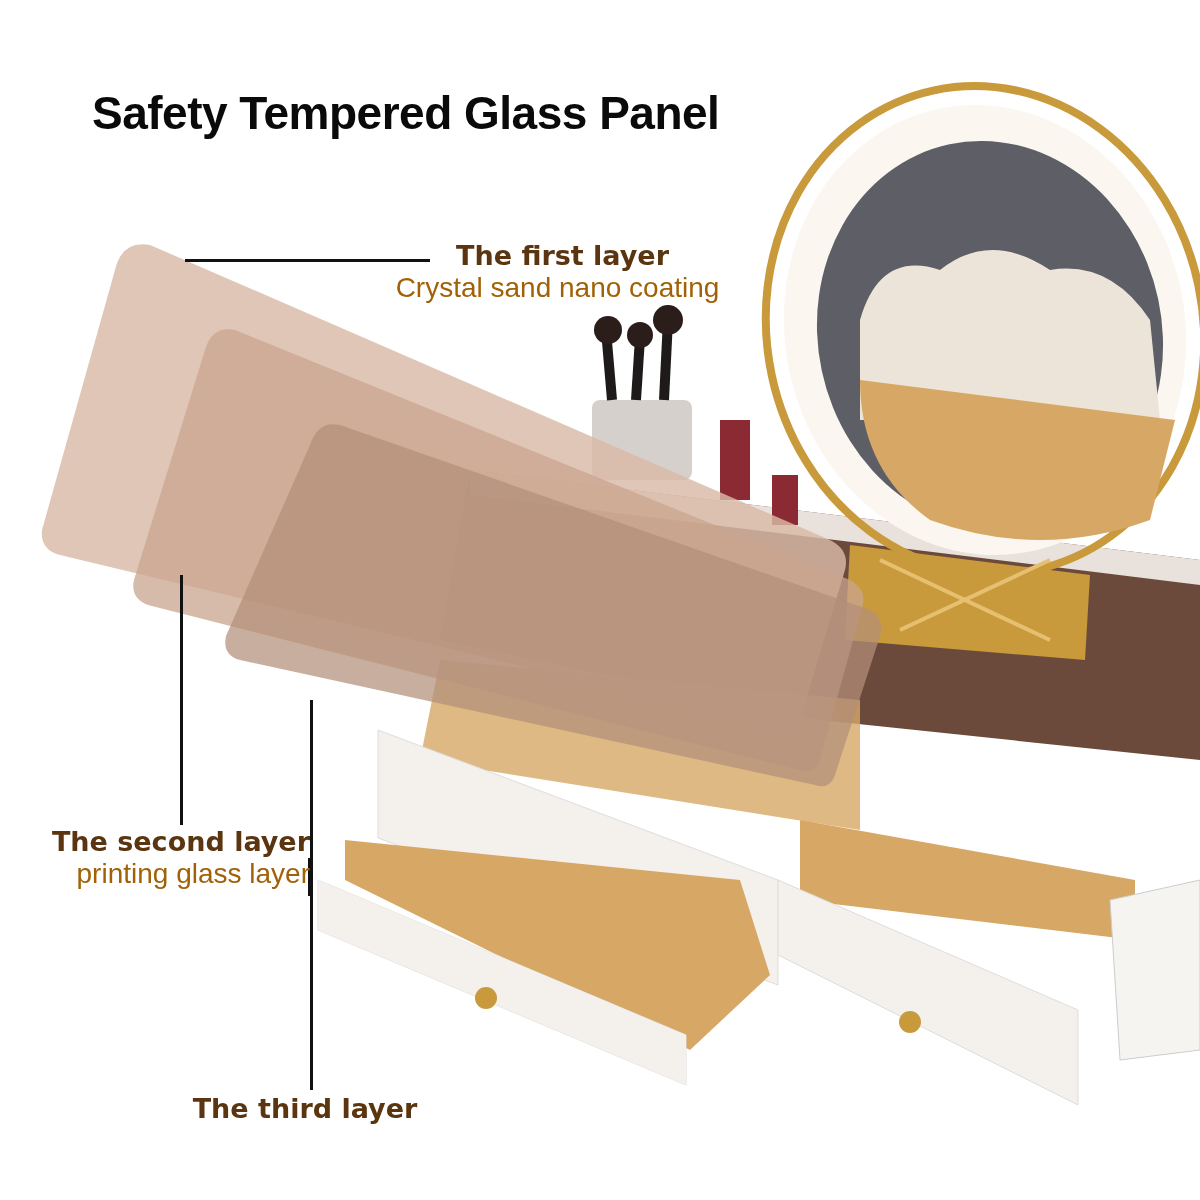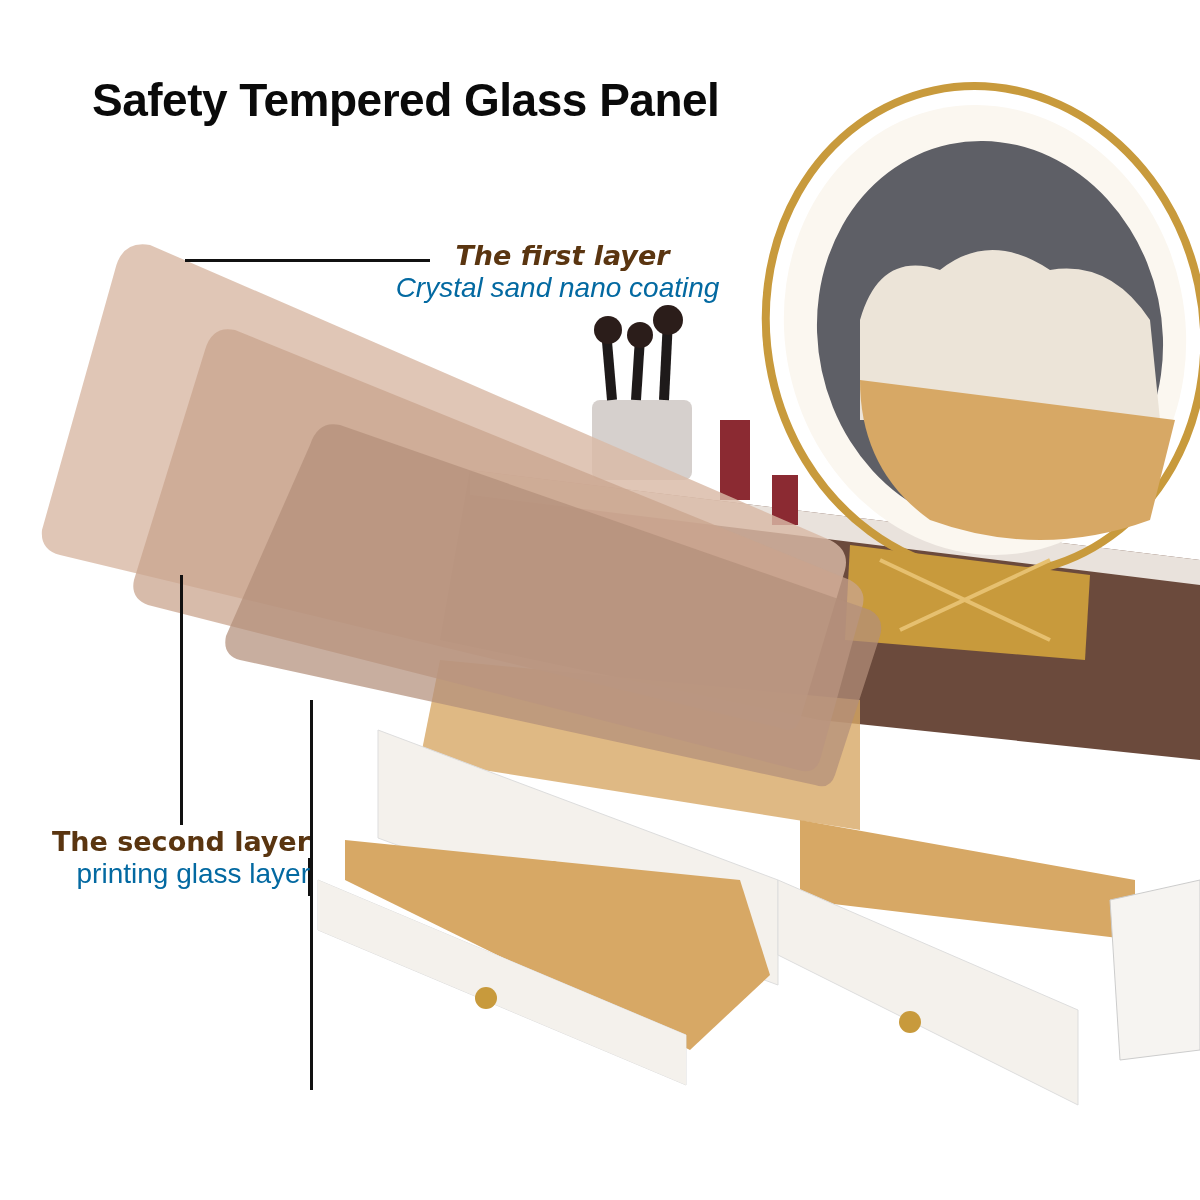--- a/index.html
+++ b/index.html
@@ -1,22 +1,22 @@
 <!DOCTYPE html>
 <html><head>
 <meta charset="utf-8">
 <style>
   html, body { margin:0; padding:0; background:#ffffff; }
   body { width:1200px; height:1200px; position:relative; overflow:hidden;
          font-family:"Liberation Sans", sans-serif; }
-  .title { position:absolute; left:92px; top:73px; font-size:46px; font-weight:700;
+  .title { position:absolute; left:92px; top:86px; font-size:46px; font-weight:700;
            color:#0a0a0a; letter-spacing:-0.5px; white-space:nowrap; }
   .lbl { position:absolute; text-align:center; white-space:nowrap; }
   .lbl .h { font-family:"DejaVu Sans", sans-serif; font-weight:700; font-size:27px; color:#5a3510; line-height:32px; }
-  .lbl .s { font-size:28px; color:#0369a1; line-height:32px; }
+  .lbl .s { font-size:28px; color:#a16207; line-height:32px; }
   .line { position:absolute; background:#111; }
   svg.art { position:absolute; left:0; top:0; }
 </style>
 </head>
 <body>
 
 <svg class="art" width="1200" height="1200" viewBox="0 0 1200 1200">
 
   <polygon points="470,470 1200,560 1200,760 820,720 440,640" fill="#6b4a3c"></polygon>
   <polygon points="470,470 1200,560 1200,585 470,495" fill="#e9e2dc"></polygon>
@@ -75,27 +75,28 @@
     <path d="M235,330 L850,580 Q868,590 862,608 L820,760 Q815,775 798,770 L148,605 Q130,598 134,580 L205,350 Q212,325 235,330 Z" fill="#c9a48e" opacity="0.75"></path>
   </g>
   <g>
     <path d="M340,425 L870,610 Q885,618 880,636 L835,775 Q830,790 815,785 L240,660 Q222,655 226,636 L310,445 Q318,420 340,425 Z" fill="#b38f7a" opacity="0.72"></path>
   </g>
 </svg>
 
 <div class="title">Safety Tempered Glass Panel</div>
 
 <div class="line" style="left:185px; top:259px; width:245px; height:3px;"></div>
-<div class="lbl" style="left:370px; top:240px; width:375px;font-style:italic;">
+<div class="lbl" style="left:370px; top:240px; width:375px;">
   <div class="h" style="padding-left:10px;">The first layer</div>
   <div class="s">Crystal sand nano coating</div>
 </div>
 
 <div class="line" style="left:180px; top:575px; width:3px; height:250px;"></div>
 <div class="line" style="left:308px; top:858px; width:3px; height:38px;"></div>
 <div class="lbl" style="left:5px; top:826px; width:305px;text-align:right;">
   <div class="h">The second layer</div>
   <div class="s">printing glass layer</div>
 </div>
 
 <div class="line" style="left:310px; top:700px; width:3px; height:390px;"></div>
 <div class="lbl" style="left:75px; top:1093px; width:460px;">
+  <div class="h">The third layer</div>
 </div>
 
 </body></html>

